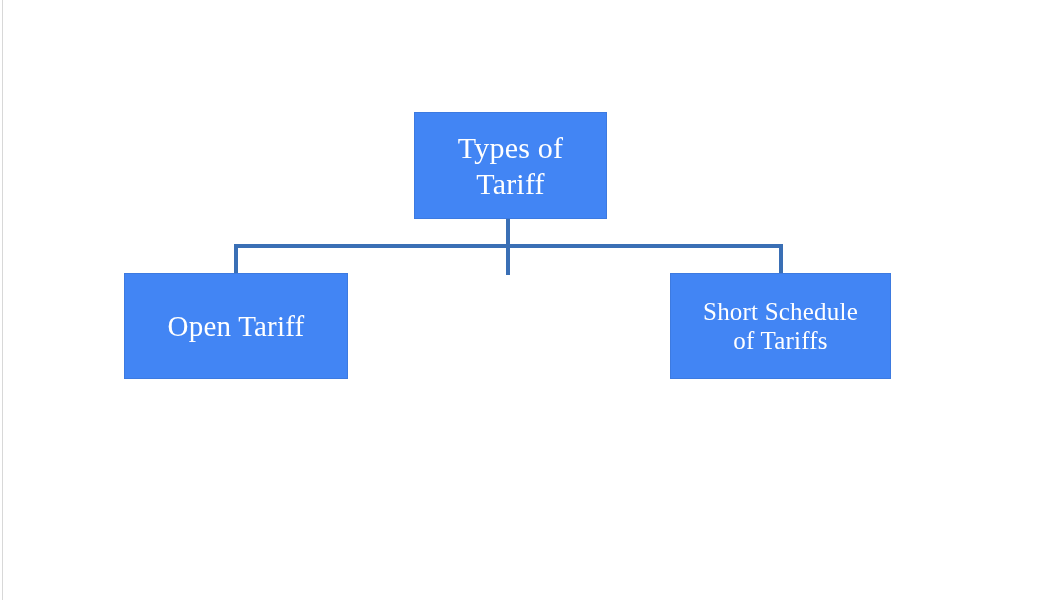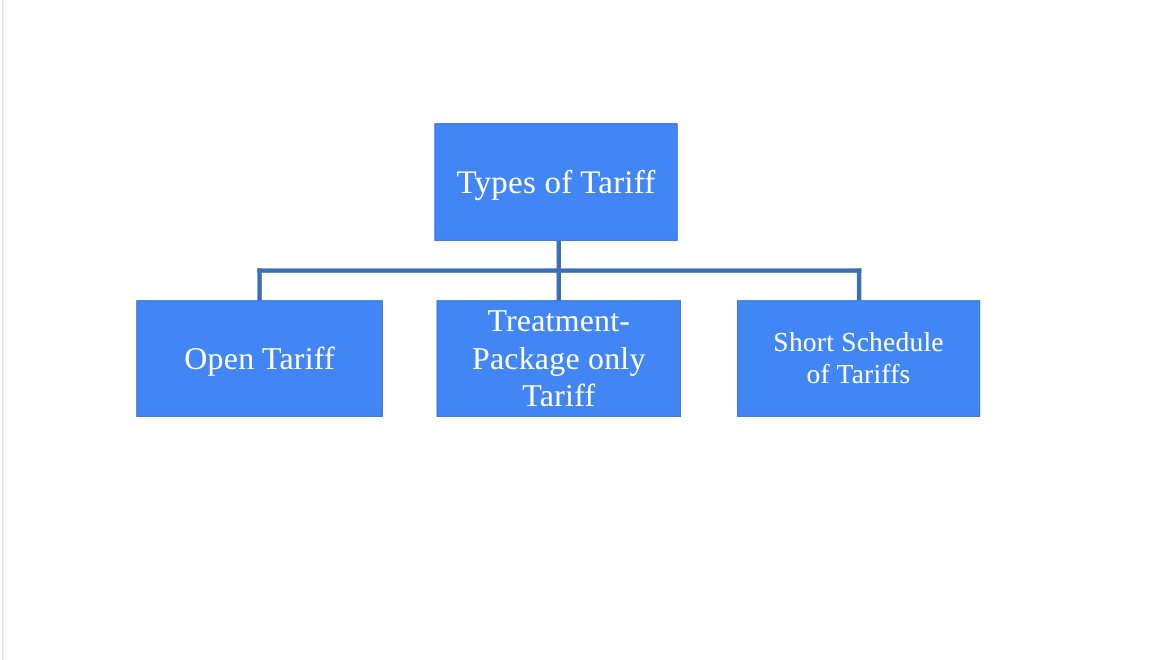--- a/index.html
+++ b/index.html
@@ -53,23 +53,23 @@
   .node-label {
     display: block;
     width: 100%;
     padding: 0 6px;
     box-sizing: border-box;
     white-space: pre-line;
   }
 
   
   #node-root {
-    left: 395px;
+    left: 414px;
     top: 112px;
-    width: 221px;
+    width: 193px;
     height: 107px;
     font-size: 30px;
   }
 
   
   #node-open {
     left: 124px;
     top: 273px;
     width: 224px;
     height: 106px;
@@ -170,25 +170,20 @@
   <div class="conn" id="conn-drop-right"></div>
 
   <div class="node" id="node-root">
     <span class="node-label">Types of Tariff</span>
   </div>
 
   <div class="node" id="node-open">
     <span class="node-label">Open Tariff</span>
   </div>
 
-  <div class="node" id="node-package">
-    <span class="node-label">Treatment-
-Package only
-Tariff</span>
-  </div>
 
   <div class="node" id="node-short">
     <span class="node-label">Short Schedule
 of Tariffs</span>
   </div>
 
   <div id="watermark"></div>
 
 </div>
 

